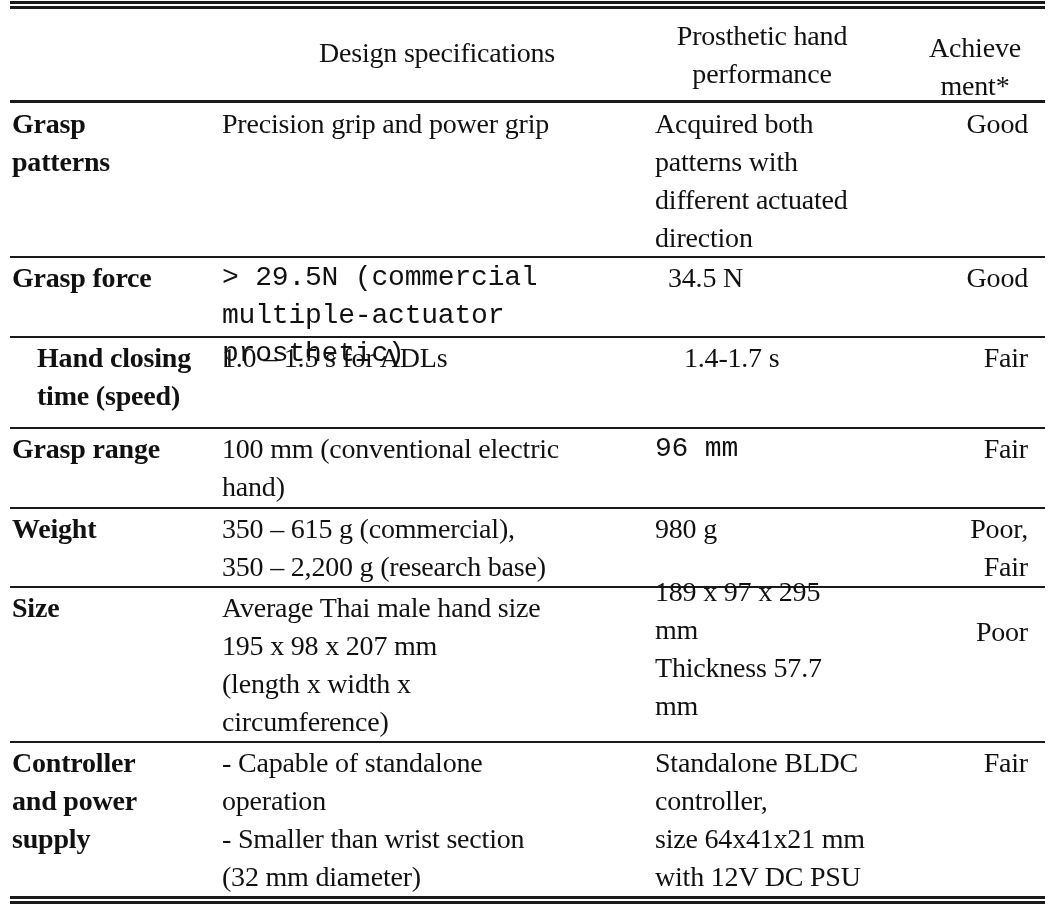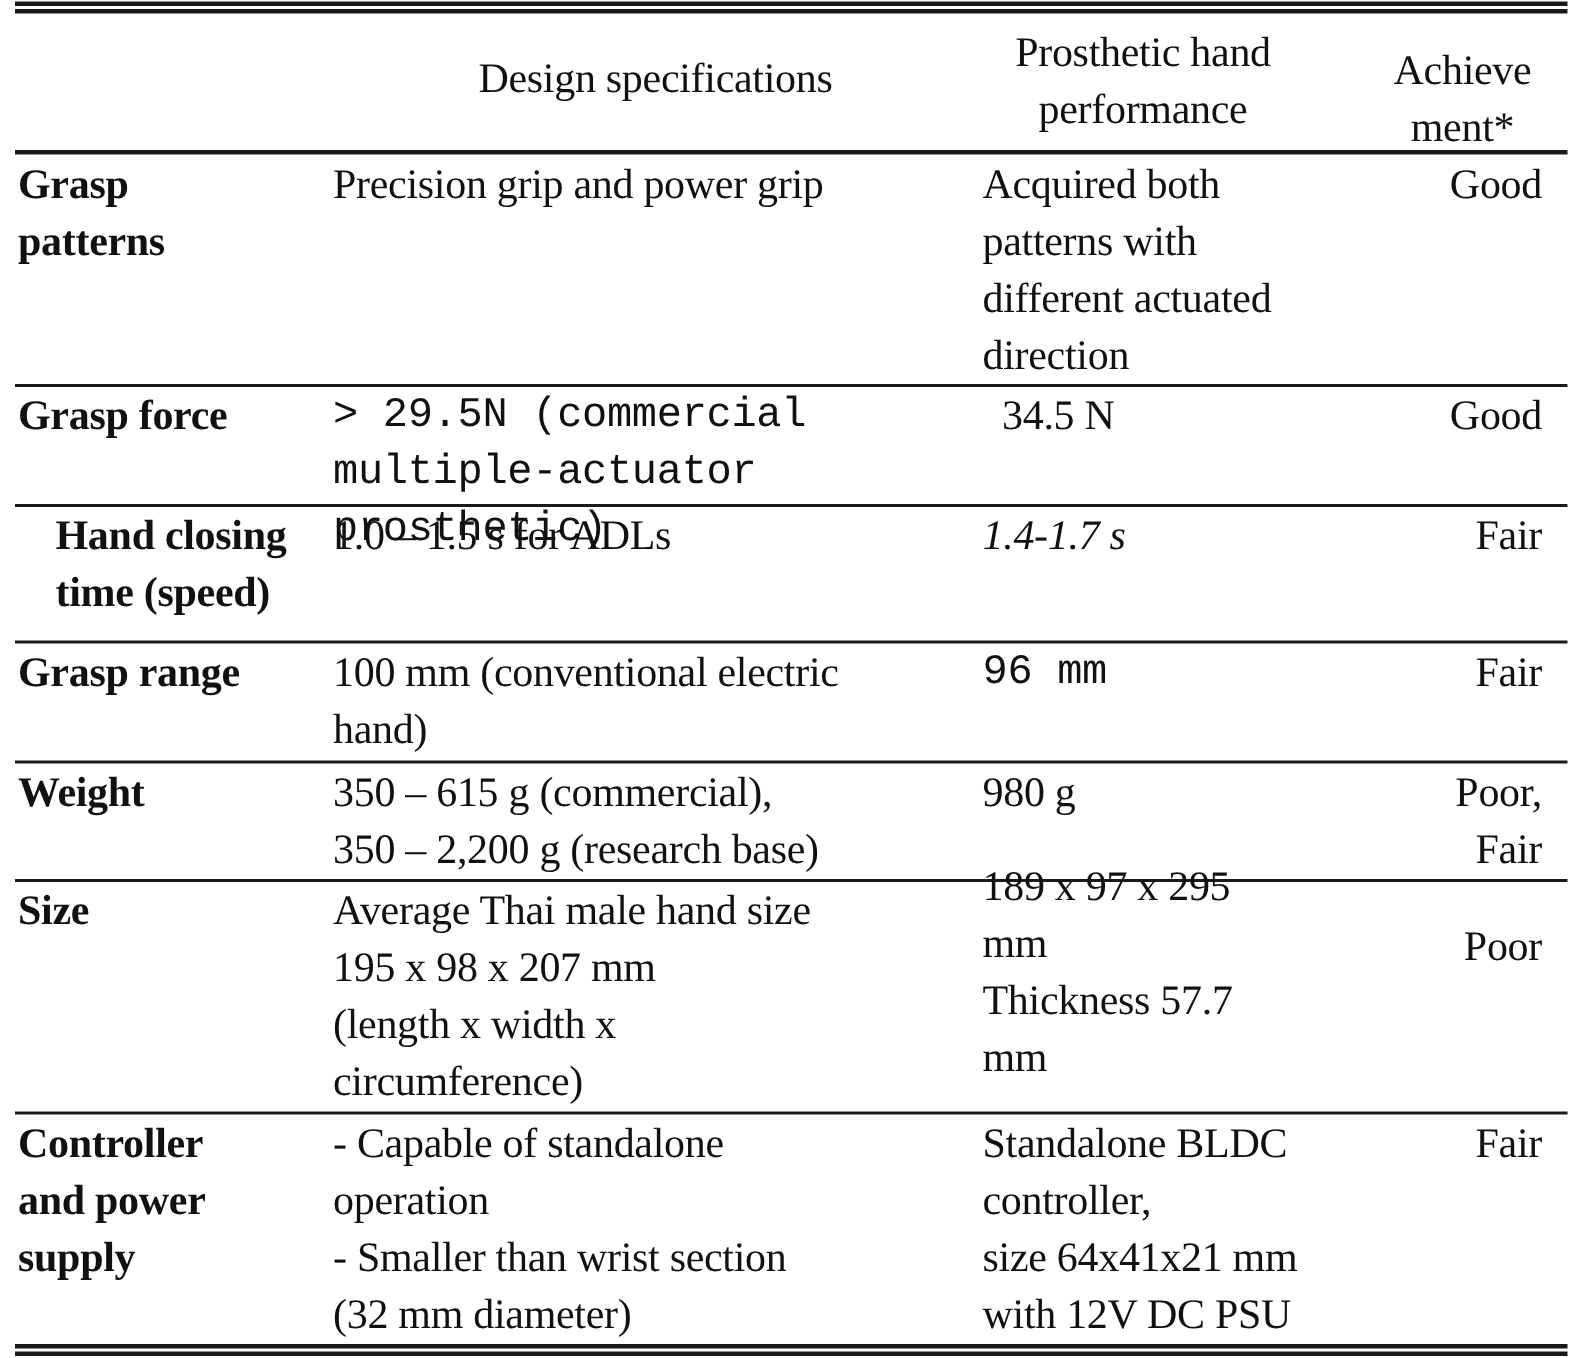--- a/index.html
+++ b/index.html
@@ -39,21 +39,21 @@
   <div class="cell rowhead" style="top:259px;left:12px;width:205px;">Grasp force</div>
   <div class="cell" style="top:259px;left:222px;width:430px;font-family:Liberation Mono, monospace;">&gt; 29.5N (commercial
 multiple-actuator prosthetic)</div>
   <div class="cell" style="top:259px;left:655px;width:260px;margin-left:13px;">34.5 N</div>
   <div class="cell right" style="top:259px;left:915px;width:113px;">Good</div>
   <div class="rule" style="top:336px;height:2px;"></div>
 
   <div class="cell rowhead" style="top:339px;left:12px;width:205px;margin-left:25px;">Hand closing
 time (speed)</div>
   <div class="cell" style="top:339px;left:222px;width:430px;">1.0 – 1.5 s for ADLs</div>
-  <div class="cell" style="top:339px;left:655px;width:260px;font-style:italic;">1.4-1.7 s</div>
+  <div class="cell" style="top:339px;left:684px;width:260px;">1.4-1.7 s</div>
   <div class="cell right" style="top:339px;left:915px;width:113px;">Fair</div>
   <div class="rule" style="top:427px;height:2px;"></div>
 
   <div class="cell rowhead" style="top:430px;left:12px;width:205px;">Grasp range</div>
   <div class="cell" style="top:430px;left:222px;width:430px;">100 mm (conventional electric
 hand)</div>
   <div class="cell" style="top:430px;left:655px;width:260px;font-family:Liberation Mono, monospace;">96 mm</div>
   <div class="cell right" style="top:430px;left:915px;width:113px;">Fair</div>
   <div class="rule" style="top:507px;height:2px;"></div>
 

